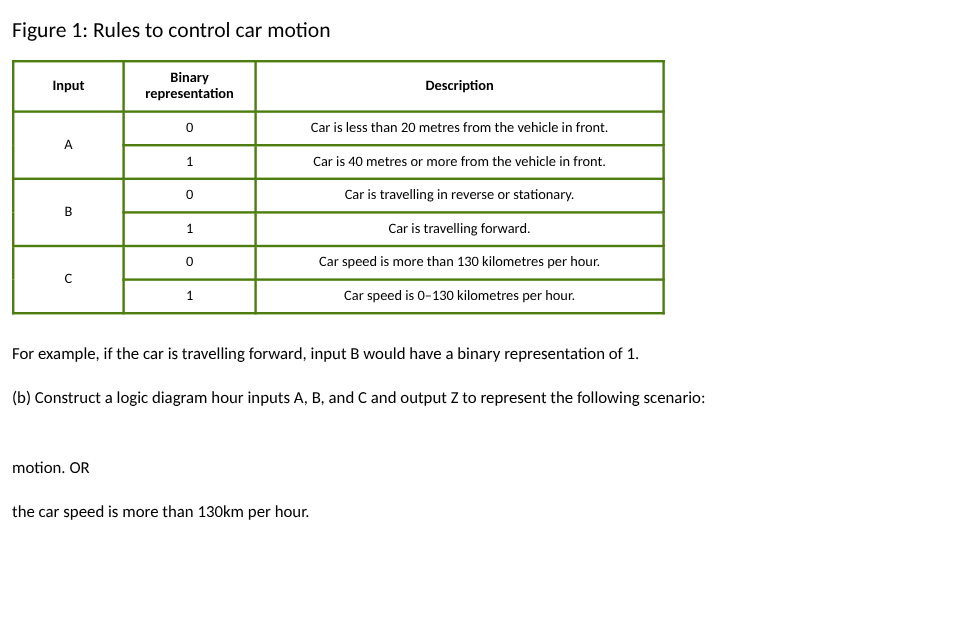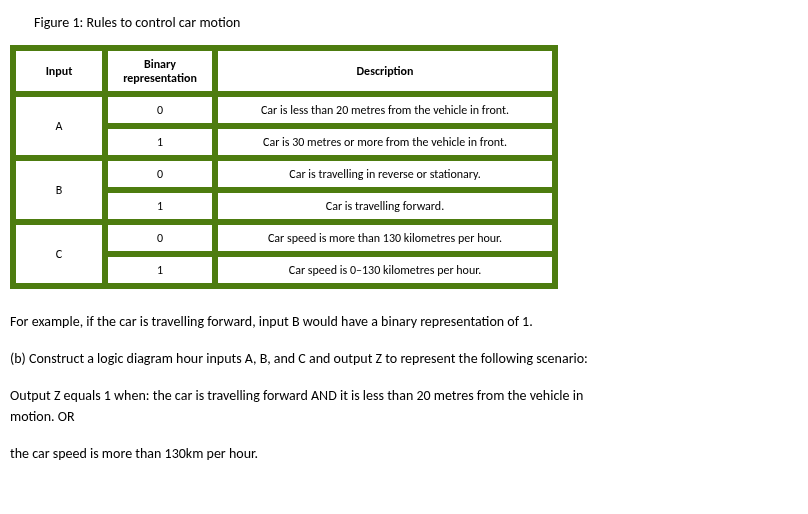--- a/index.html
+++ b/index.html
@@ -9,30 +9,29 @@
     }
     body {
       font-family: Calibri, Arial, sans-serif;
       font-size: 14px;
       color: #000;
       background: #fff;
       padding: 14px 10px;
       width: 808px;
     }
     .figure-title {
-      font-size: 14px;
+      font-size: 18px;
       margin-bottom: 14px;
-      margin-left: 24px;
     }
     table {
       border-collapse: collapse;
       margin-bottom: 22px;
     }
     th, td {
-      border: 6px solid #4d7c0f;
+      border: 2px solid #4d7c0f;
       padding: 6px 10px;
       font-size: 12px;
       vertical-align: middle;
     }
     th {
       font-weight: bold;
       text-align: center;
     }
     th.col-input {
       width: 92px;
@@ -79,21 +78,21 @@
     </tr>
   </thead>
   <tbody>
     <tr>
       <td class="input-cell" rowspan="2">A</td>
       <td class="binary-cell">0</td>
       <td class="desc-cell">Car is less than 20 metres from the vehicle in front.</td>
     </tr>
     <tr>
       <td class="binary-cell">1</td>
-      <td class="desc-cell">Car is 30 metres or more from the vehicle in front.</td>
+      <td class="desc-cell">Car is 40 metres or more from the vehicle in front.</td>
     </tr>
     <tr>
       <td class="input-cell" rowspan="2">B</td>
       <td class="binary-cell">0</td>
       <td class="desc-cell">Car is travelling in reverse or stationary.</td>
     </tr>
     <tr>
       <td class="binary-cell">1</td>
       <td class="desc-cell">Car is travelling forward.</td>
     </tr>
@@ -107,18 +106,18 @@
       <td class="desc-cell">Car speed is 0–130 kilometres per hour.</td>
     </tr>
   </tbody>
 </table>
 
 <p class="para">For example, if the car is travelling forward, input B would have a binary representation of 1.</p>
 
 <p class="para">(b) Construct a logic diagram hour inputs A, B, and C and output Z to represent the following scenario:</p>
 
 <p class="para or-line">
-  <span>Output Z equals 1 when:  the car is travelling forward AND it is less than 20 metres from the vehicle in</span><br>
+  <br>
   <span>motion.</span>
   <span class="or-word">OR</span>
 </p>
 
 <p class="para"> the car speed is more than 130km per hour.</p>
 
 </body></html>

